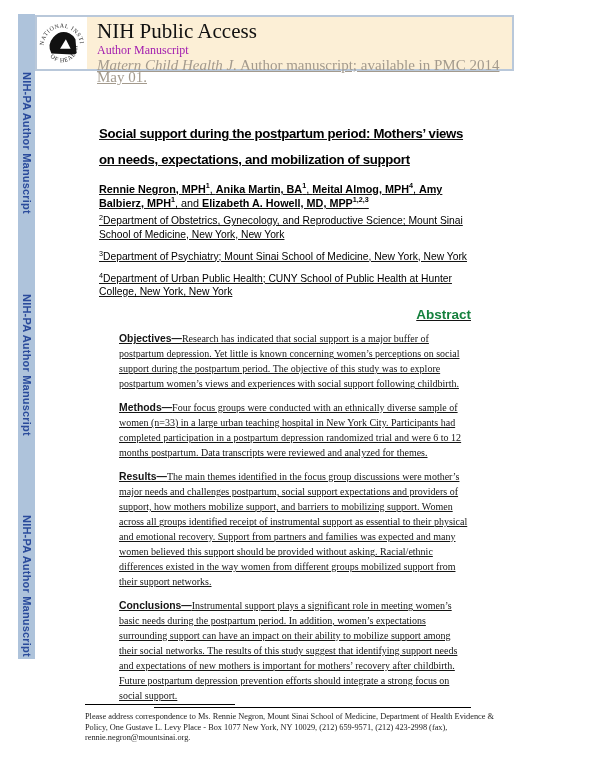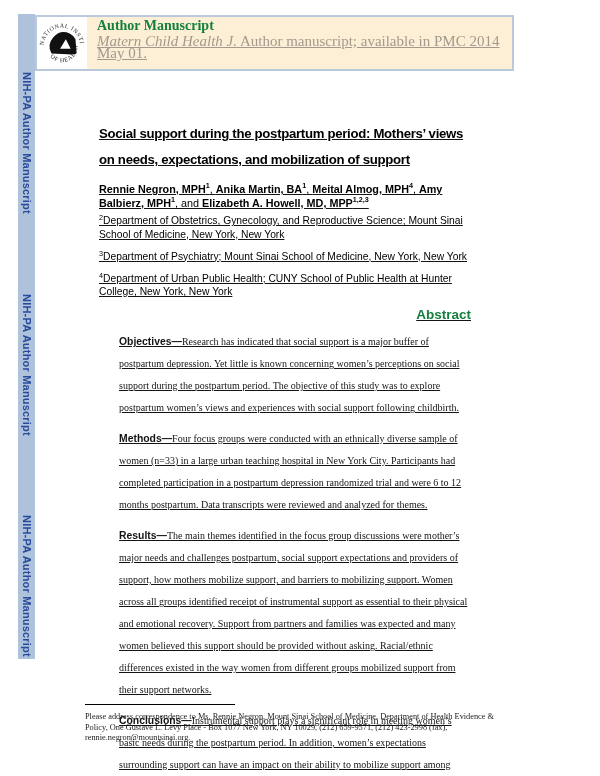--- a/index.html
+++ b/index.html
@@ -27,21 +27,21 @@
   
   .nih-header {
     position: absolute; left: 35px; top: 15px; width: 479px; height: 56px;
     background: #fcefd6; border: 2px solid #b9c8da;
     display: flex; align-items: stretch;
   }
   .logo-box { width: 53px; background: #ffffff; display: flex; align-items: center; justify-content: center; }
   .logo-box svg { width: 50px; height: 50px; }
   .header-text { padding: 2px 0 0 10px; }
   .h-title { font-family: "Liberation Serif", serif; font-size: 21px; line-height: 24px; color: #111; }
-  .h-sub { font-size: 14px; font-weight: 700; line-height: 14px; color: #15803d; }
+  .h-sub { font-size: 12px; font-weight: 400; line-height: 14px; color: #a21caf; }
   .h-avail { font-size: 15px; line-height: 12px; color: #a39a8d; margin-top: 2px; text-decoration: underline; }
   .h-avail .jrnl { font-style: italic; }
 
   
   .pubinfo { position: absolute; left: 88px; top: 77px; font-size: 10px; line-height: 12.5px; }
   .pub-cite { padding-left: 10px; }
   .pub-cite .jrnl { font-style: italic; font-weight: 700; }
 
   
   .main { position: absolute; left: 99px; top: 112px; width: 372px; text-decoration: underline; }
@@ -57,21 +57,21 @@
   .authors .sep { font-weight: 400; }
   sup { font-size: 7.2px; line-height: 0; vertical-align: super; }
   .affil {
     font-family: "Liberation Sans", sans-serif;
     font-size: 10.3px; line-height: 13.5px; margin-bottom: 8.5px; color: #000;
   }
   h2.sec-heading {
     font-family: "Liberation Sans", sans-serif;
     font-size: 13.5px; font-weight: 700; margin: 0 0 9px 0; color: #15803d; text-align: right;
   }
-  .abs-sec { padding-left: 20px; font-size: 10px; line-height: 22px; margin-bottom: 9px; }
+  .abs-sec { padding-left: 20px; font-size: 10px; line-height: 15px; margin-bottom: 9px; }
   .abs-sec .runin { font-family: "Liberation Sans", sans-serif; font-size: 10.4px; font-weight: 700; }
   .end-rule { border-top: 1.5px solid #000; margin: -5px 0 6px 55px; }
 
   
   .footnote { position: absolute; left: 85px; top: 704px; width: 426px; }
   .fn-rule { width: 150px; border-top: 1px solid #000; margin-bottom: 7px; }
   .fn-text { font-size: 8.3px; line-height: 10.5px; color: #1a1a1a; }
 </style>
 </head>
 <body>
@@ -94,20 +94,21 @@
         <text font-family="Liberation Serif, serif" font-size="6.2" letter-spacing="0.6" fill="#1a1a1a">
           <textPath href="#arcTop" startOffset="1%">NATIONAL INSTITUTES</textPath>
         </text>
         <text font-family="Liberation Serif, serif" font-size="6.2" letter-spacing="0.8" fill="#1a1a1a">
           <textPath href="#arcBot" startOffset="22%">OF HEALTH</textPath>
         </text>
         <path fill="#111" fill-rule="evenodd" d="M 15 37 Q 10 28 17 20 Q 24 12 34 16 Q 38 18 40 22 L 41 34 Q 42 38 37 38 Z  M 24 32 L 35 32 L 30 22 Z"></path>
       </svg>
     </div>
     <div class="header-text">
+      <div class="h-title">NIH Public Access</div>
       <div class="h-sub">Author Manuscript</div>
       <div class="h-avail">
         <span class="jrnl">Matern Child Health J.</span><span> Author manuscript; available in PMC 2014 May 01.</span>
       </div>
     </div>
   </div>
 
   <div class="pubinfo">
   </div>
 

